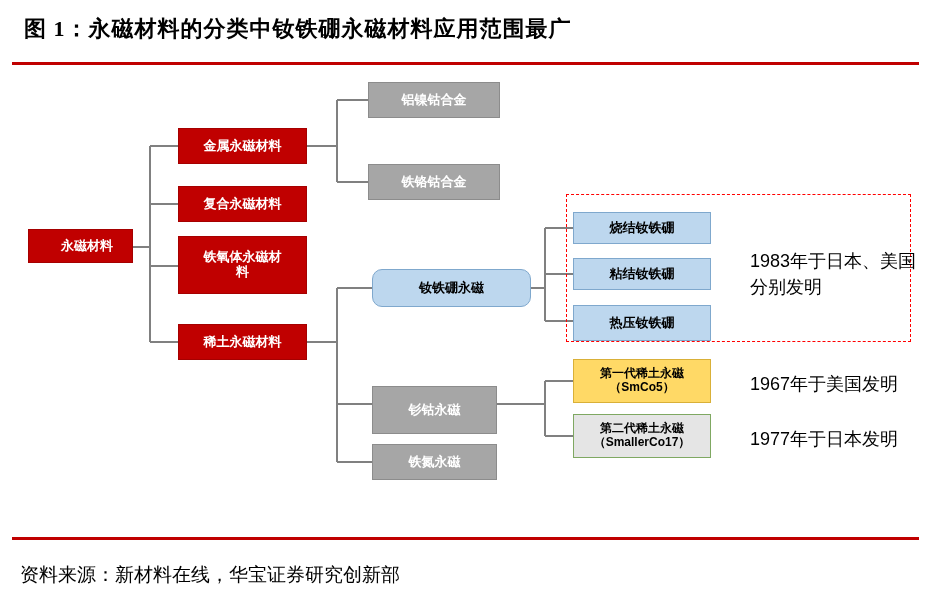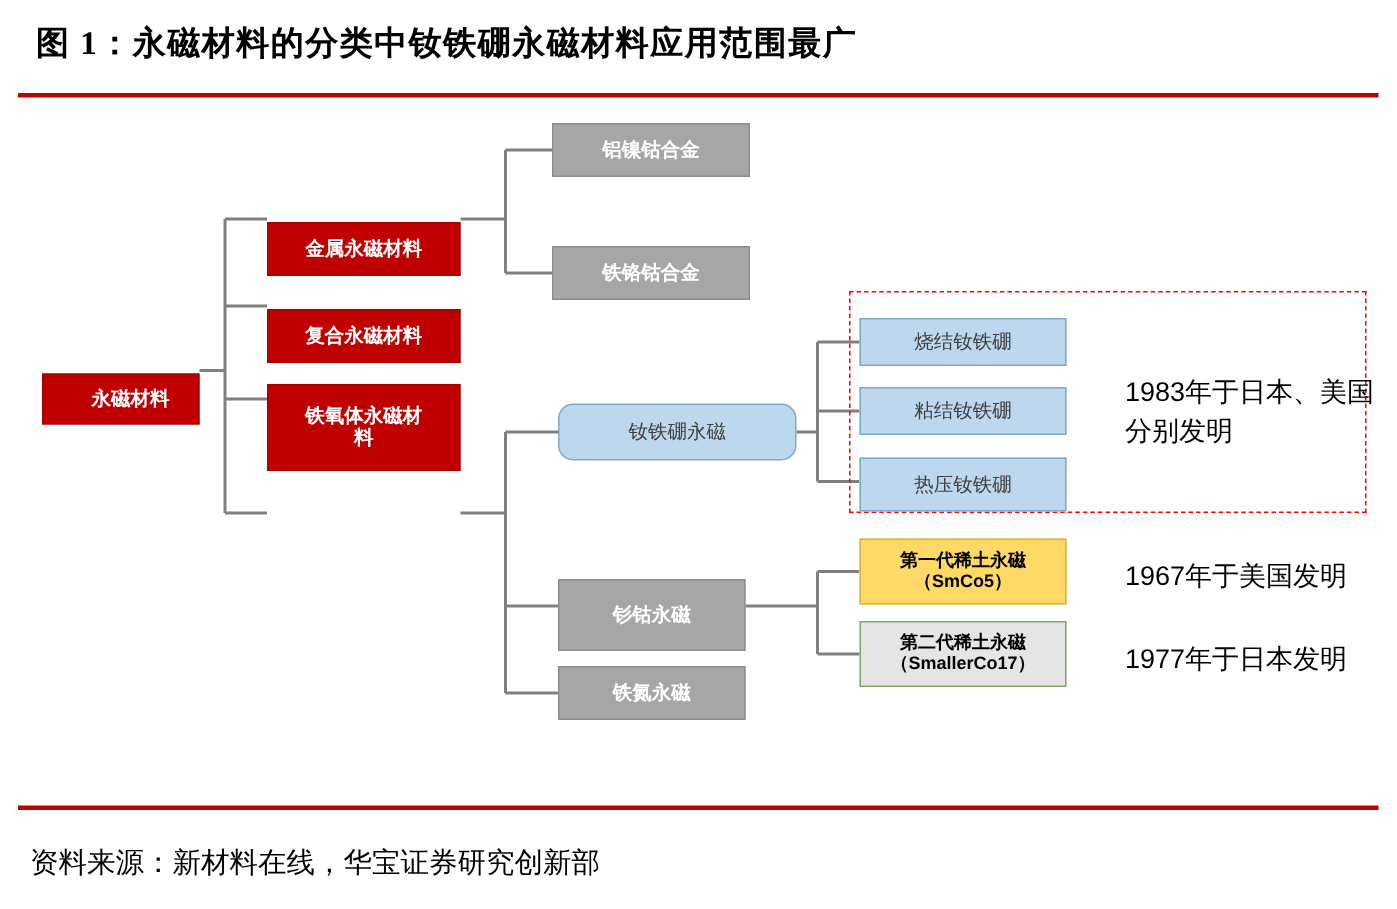--- a/index.html
+++ b/index.html
@@ -79,33 +79,32 @@
     font-size: 13px;
     line-height: 1.15;
     color: #ffffff;
     padding: 2px 3px;
   }
   .node.red {
     background: #c00000;
     border: 1px solid #a50000;
     color: #ffffff;
     font-weight: bold;
-    margin-top: 20px;
   }
   .node.gray {
     background: #a6a6a6;
     border: 1px solid #8c8c8c;
     color: #ffffff;
     font-weight: bold;
   }
   .node.blue {
     background: #bdd7ee;
     border: 1px solid #7fa8cd;
-    color: #404040;
-    font-weight: normal;
+    color: #000000;
+    font-weight: bold;
   }
   .node.yellow {
     background: #ffd966;
     border: 1px solid #d9b038;
     color: #000000;
     font-weight: bold;
     font-size: 12px;
   }
   .node.green {
     background: #e5e5e5;
@@ -181,20 +180,23 @@
     <div class="node red" style="left:178px; top:62px; width:129px; height:36px;">
       <span>金属永磁材料</span>
     </div>
     <div class="node red" style="left:178px; top:120px; width:129px; height:36px;">
       <span>复合永磁材料</span>
     </div>
     <div class="node red" style="left:178px; top:170px; width:129px; height:58px; white-space:pre-line;">
       <span style="white-space:pre-line;">铁氧体永磁材
 料</span>
     </div>
+    <div class="node red" style="left:178px; top:258px; width:129px; height:36px;">
+      <span>稀土永磁材料</span>
+    </div>
 
     <div class="node gray" style="left:368px; top:16px; width:132px; height:36px;align-items:center;">
       <span>铝镍钴合金</span>
     </div>
     <div class="node gray" style="left:368px; top:98px; width:132px; height:36px;align-items:center;">
       <span>铁铬钴合金</span>
     </div>
     <div class="node blue" style="left:372px; top:203px; width:159px; height:38px;border-radius:10px;">
       <span>钕铁硼永磁</span>
     </div>

